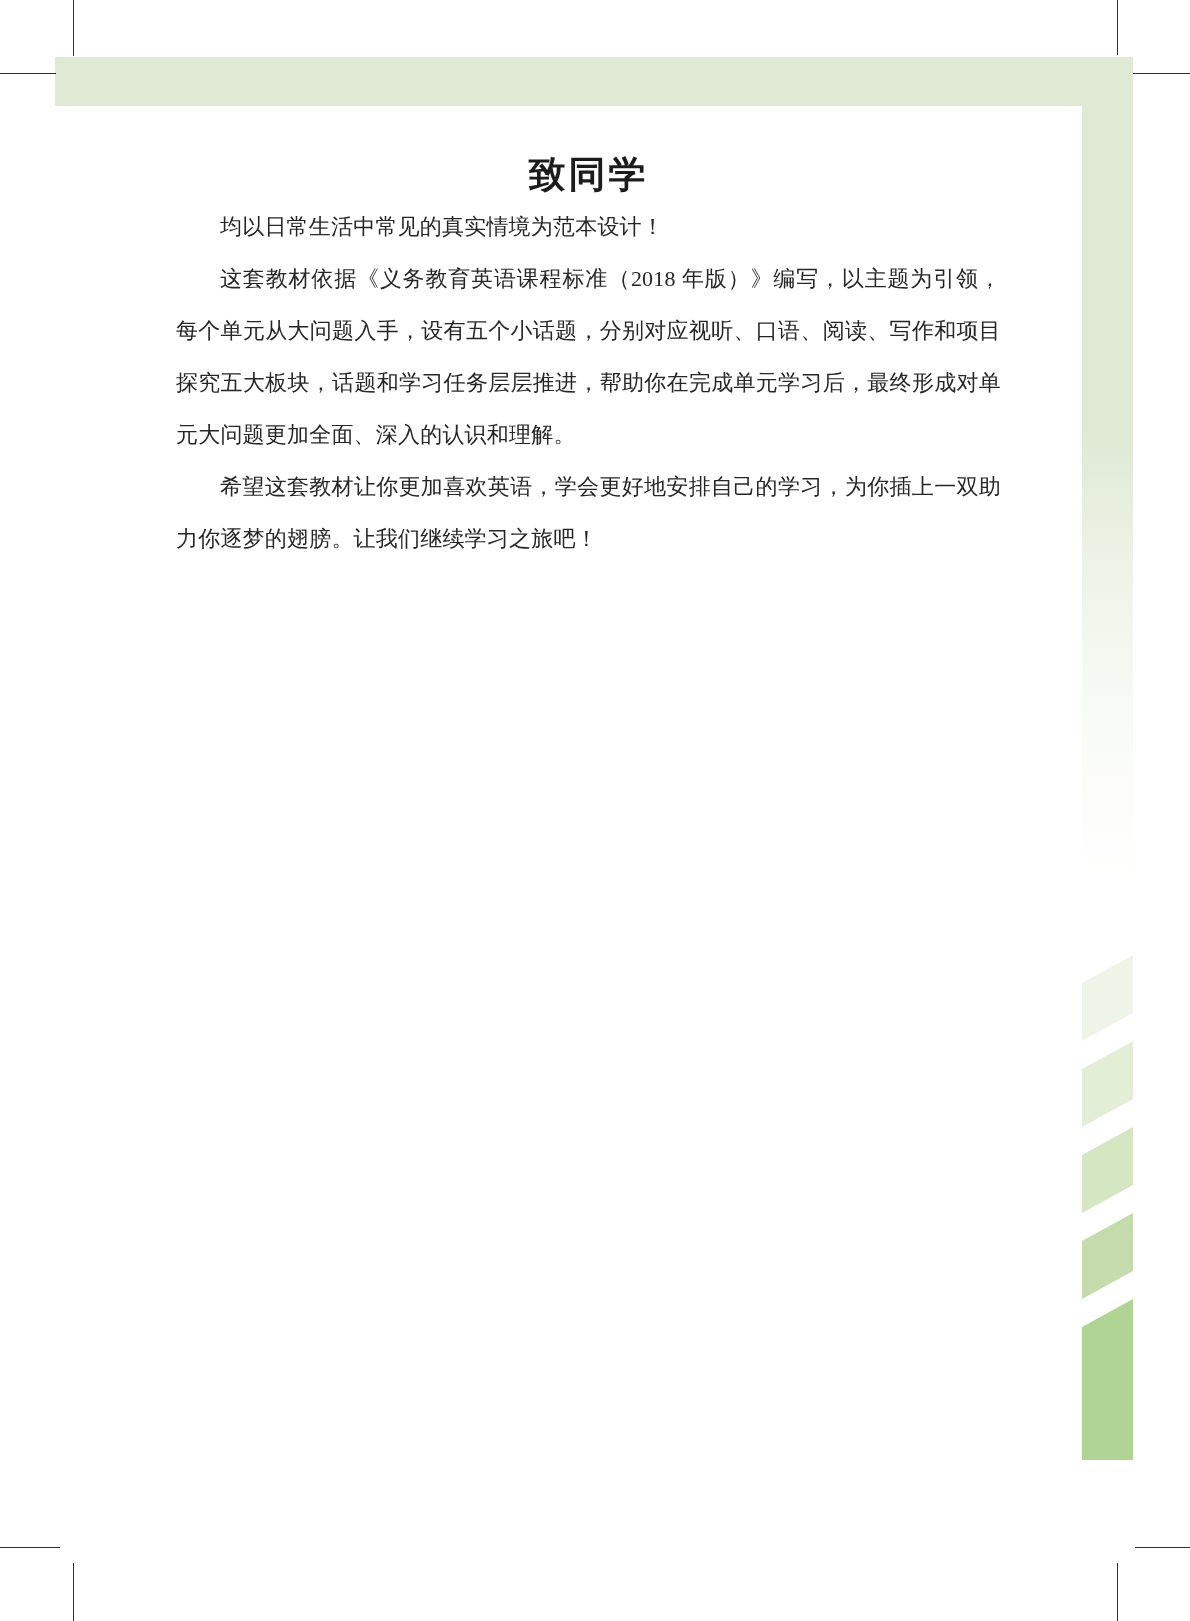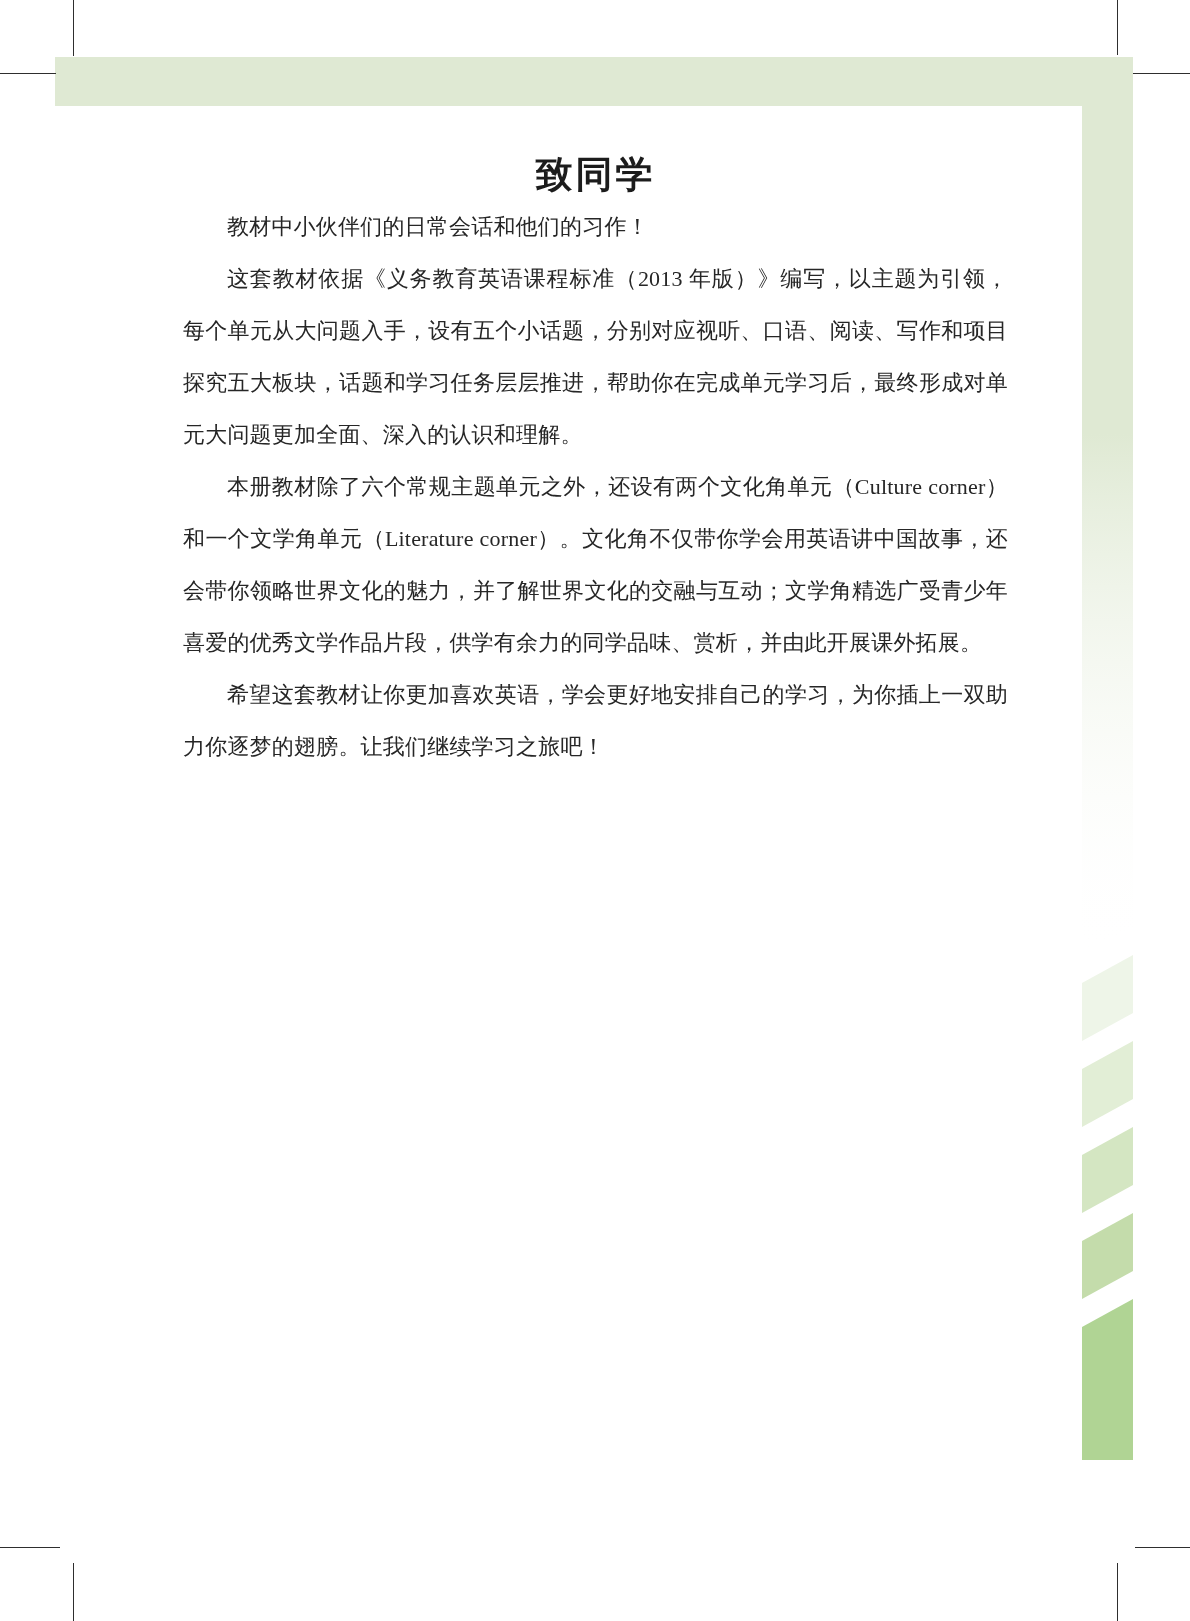--- a/index.html
+++ b/index.html
@@ -24,21 +24,21 @@
   .crop.tr-v { left: 1117px; top: 0;       height: 55px; }
   .crop.tr-h { left: 1133px; top: 73px;    width: 57px;  }
   .crop.bl-h { left: 0;      top: 1547px;  width: 60px;  }
   .crop.bl-v { left: 73px;   top: 1563px;  height: 58px; }
   .crop.br-h { left: 1135px; top: 1547px;  width: 55px;  }
   .crop.br-v { left: 1117px; top: 1563px;  height: 58px; }
 
   
   .content {
     position: absolute;
-    left: 183px; top: 149px;
+    left: 176px; top: 149px;
     width: 825px;
     color: #262626;
   }
   .doc-title {
     margin: 0;
     font-family: "Liberation Sans", sans-serif;
     font-weight: 700;
     font-size: 37px;
     line-height: 52px;
     letter-spacing: 3px;
@@ -91,19 +91,18 @@
   <div class="crop h tr-h"></div>
   <div class="crop h bl-h"></div>
   <div class="crop v bl-v"></div>
   <div class="crop h br-h"></div>
   <div class="crop v br-v"></div>
 
   <main class="content">
     <h1 class="doc-title">致同学</h1>
 
 
-    <p class="para">教材中小伙伴们的日常会话和他们的习作！</p>
-    <p class="para">这套教材依据《义务教育英语课程标准（2013 年版）》编写，以主题为引领，每个单元从大问题入手，设有五个小话题，分别对应视听、口语、阅读、写作和项目探究五大板块，话题和学习任务层层推进，帮助你在完成单元学习后，最终形成对单元大问题更加全面、深入的认识和理解。</p>
-    <p class="para">本册教材除了六个常规主题单元之外，还设有两个文化角单元（Culture corner）和一个文学角单元（Literature corner）。文化角不仅带你学会用英语讲中国故事，还会带你领略世界文化的魅力，并了解世界文化的交融与互动；文学角精选广受青少年喜爱的优秀文学作品片段，供学有余力的同学品味、赏析，并由此开展课外拓展。</p>
+    <p class="para">均以日常生活中常见的真实情境为范本设计！</p>
+    <p class="para">这套教材依据《义务教育英语课程标准（2018 年版）》编写，以主题为引领，每个单元从大问题入手，设有五个小话题，分别对应视听、口语、阅读、写作和项目探究五大板块，话题和学习任务层层推进，帮助你在完成单元学习后，最终形成对单元大问题更加全面、深入的认识和理解。</p>
     <p class="para">希望这套教材让你更加喜欢英语，学会更好地安排自己的学习，为你插上一双助力你逐梦的翅膀。让我们继续学习之旅吧！</p>
   </main>
 
 </div>
 
 </body></html>

